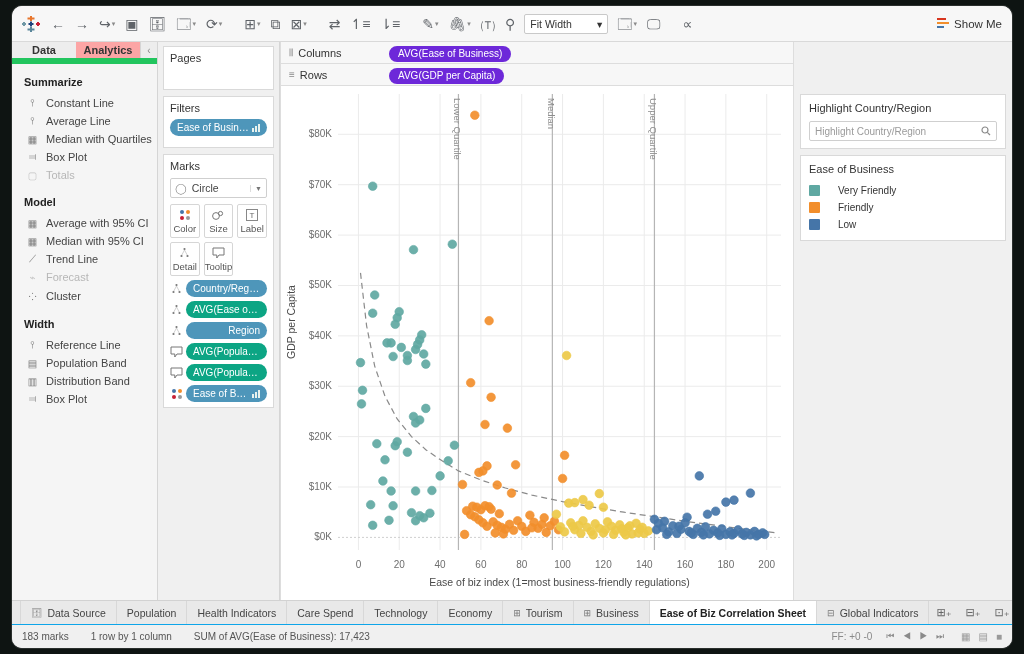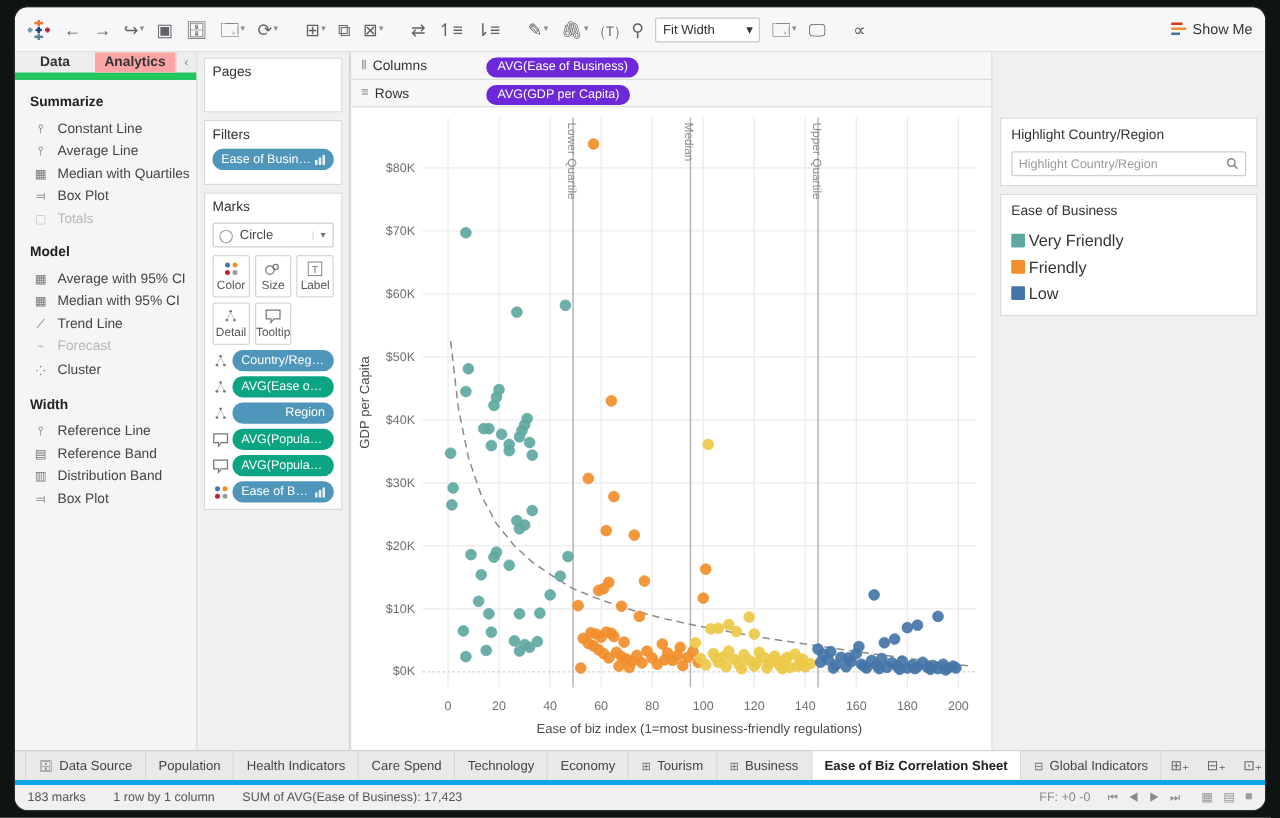--- a/index.html
+++ b/index.html
@@ -63,33 +63,33 @@
   #chart-panel { flex:1 1 auto; background:#fff; border-left:1px solid #ddd; position:relative; }
   #chart-svg { position:absolute; inset:0; }
 
   
   #right-panel { width:219px; background:#f0f0f0; border-left:1px solid #ddd; padding:4px 6px; display:flex; flex-direction:column; gap:6px; }
   #right-spacer { height:42px; }
   .rp-card { background:#fff; border:1px solid #d9d9d9; padding:7px 8px; }
   .rp-title { font-size:11px; color:#333; margin-bottom:7px; }
   #highlight-input { display:flex; align-items:center; height:20px; border:1px solid #cfcfcf; border-radius:2px; padding:0 5px; color:#9a9a9a; font-size:10px; gap:4px; }
   #highlight-input .ph { flex:1; white-space:nowrap; overflow:hidden; }
-  .legend-row { display:flex; align-items:center; gap:3px; padding:3px 0; font-size:13px; color:#333; }
+  .legend-row { display:flex; align-items:center; gap:18px; padding:3px 0; font-size:10px; color:#333; }
   .legend-swatch { width:11px; height:11px; border-radius:1px; flex:0 0 auto; }
 
   
   #tabstrip { height:24px; background:#e9e9e9; border-top:1px solid #d2d2d2; display:flex; align-items:stretch; padding-left:8px; flex:0 0 auto; font-size:10.5px; }
   .sheet-tab { display:flex; align-items:center; gap:5px; padding:0 10px; color:#444; border-right:1px solid #d8d8d8; white-space:nowrap; cursor:default; }
   .sheet-tab:first-child { border-left:1px solid #d8d8d8; }
   .sheet-tab.active { background:#fff; font-weight:bold; color:#222; }
   .sheet-tab .ticon { color:#777; font-size:9px; }
   .newtab-btn { display:flex; align-items:center; padding:0 7px; color:#666; font-size:11px; }
 
   
-  #statusbar { height:24px; background:#f0f0f0; border-top:4px solid #0ea5e9; display:flex; align-items:center; font-size:10px; color:#555; padding:0 10px; flex:0 0 auto; }
+  #statusbar { height:24px; background:#f0f0f0; border-top:1px solid #0ea5e9; display:flex; align-items:center; font-size:10px; color:#555; padding:0 10px; flex:0 0 auto; }
   #statusbar .stat { margin-right:22px; }
   #status-right { margin-left:auto; display:flex; align-items:center; gap:14px; color:#8a8a8a; }
   #nav-arrows { letter-spacing:3px; font-size:9px; }
   #view-icons { display:flex; gap:8px; font-size:10px; color:#9a9a9a; }
 </style>
 </head>
 <body>
 
 <div id="stage">
   <div id="window">
@@ -221,21 +221,21 @@
               <span class="glyph">⁘</span>
               <span>Cluster</span>
             </div>
             <div class="section-title">Width</div>
             <div class="an-item">
               <span class="glyph">⫯</span>
               <span>Reference Line</span>
             </div>
             <div class="an-item">
               <span class="glyph">▤</span>
-              <span>Reference Band</span>
+              <span>Population Band</span>
             </div>
             <div class="an-item">
               <span class="glyph">▥</span>
               <span>Distribution Band</span>
             </div>
             <div class="an-item">
               <span class="glyph">⫤</span>
               <span>Box Plot</span>
             </div>
           </div>

